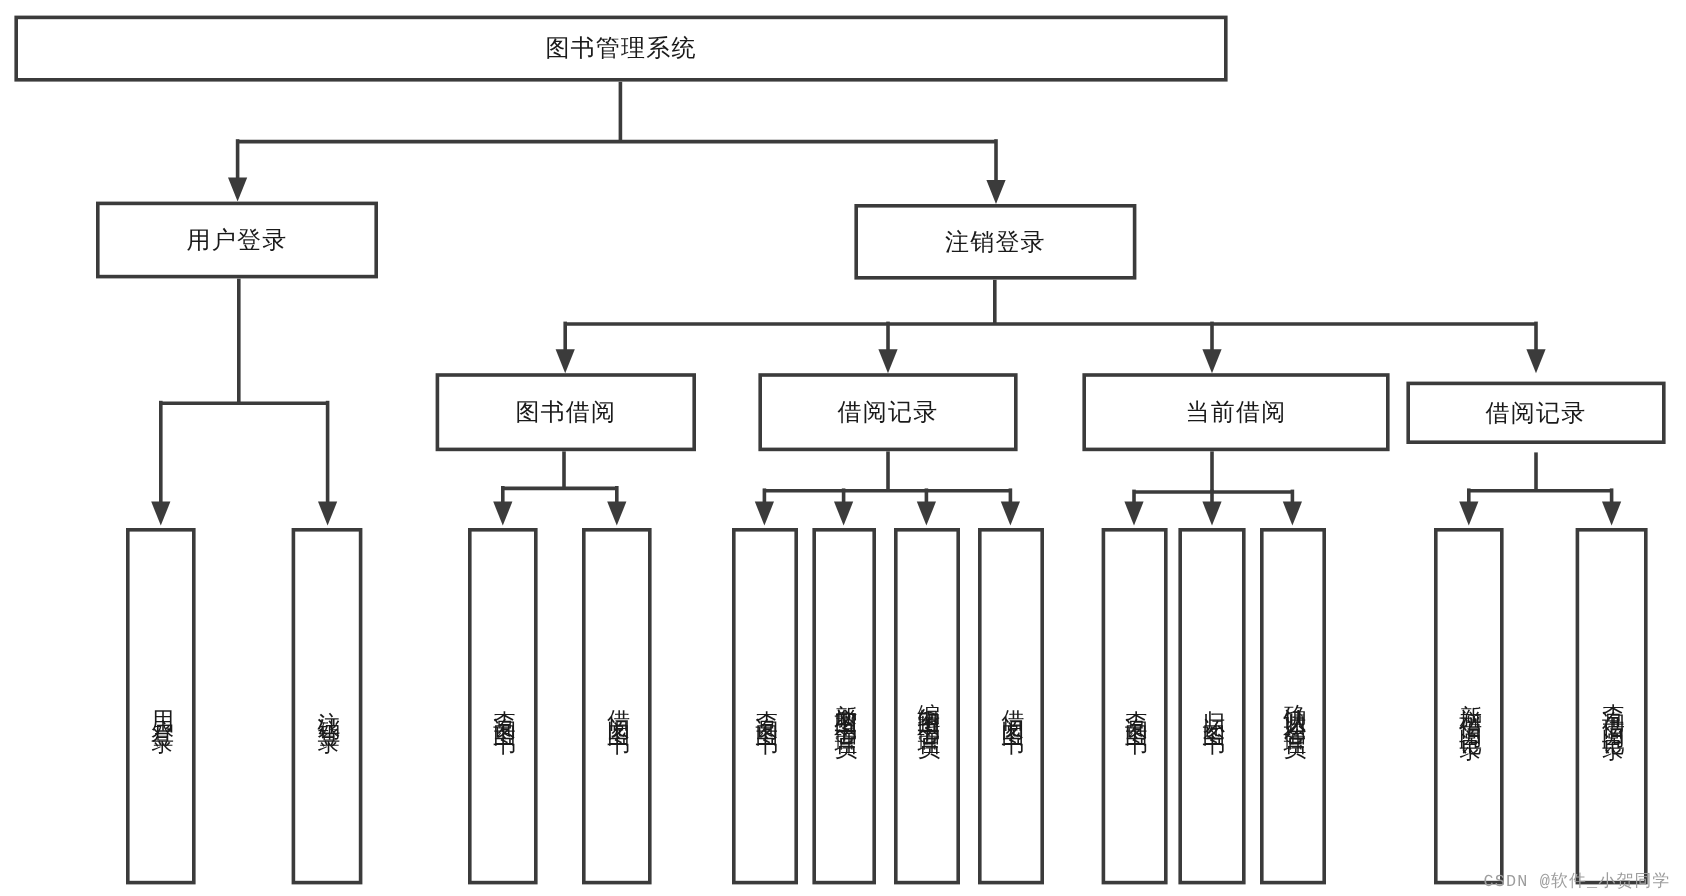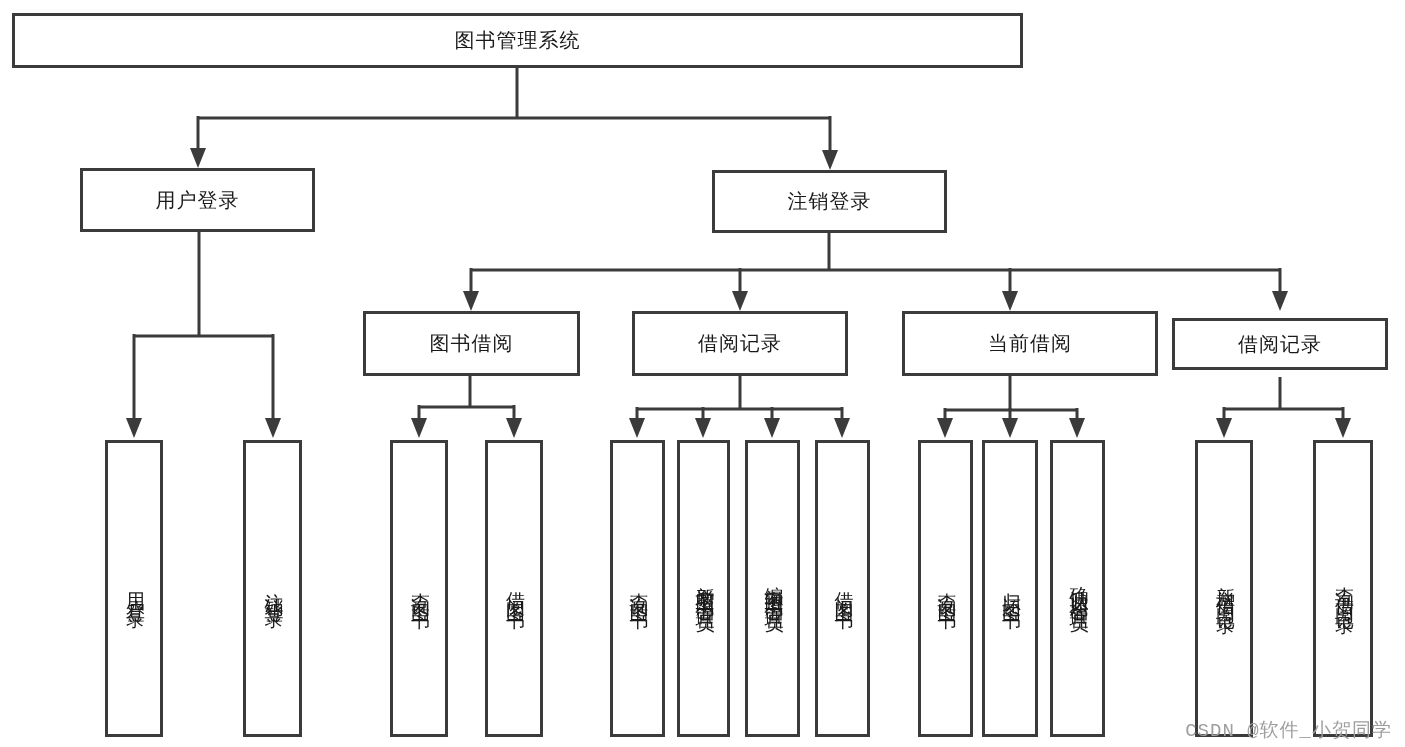--- a/index.html
+++ b/index.html
@@ -36,21 +36,21 @@
     font-size:19px;
     letter-spacing:6px;
     line-height:1;
     color:var(--text,#1a1a1a);
     white-space:nowrap;
   }
   .vbox.long span{letter-spacing:4px;font-size:19px;}
   #watermark{
     position:absolute;z-index:3;
     right:13px;bottom:4px;
-    font-size:19px;
+    font-size:14px;
     color:var(--wm,#9e9e9e);
     letter-spacing:1px;
   }
 </style>
 </head>
 <body>
 
 <div id="canvas" style="--line: #3b3b3b; --text: #1a1a1a; --wm: #9e9e9e; --bg: #ffffff;">
 
   <svg id="connectors" width="1405" height="747" viewBox="0 0 1405 747" xmlns="http://www.w3.org/2000/svg">

